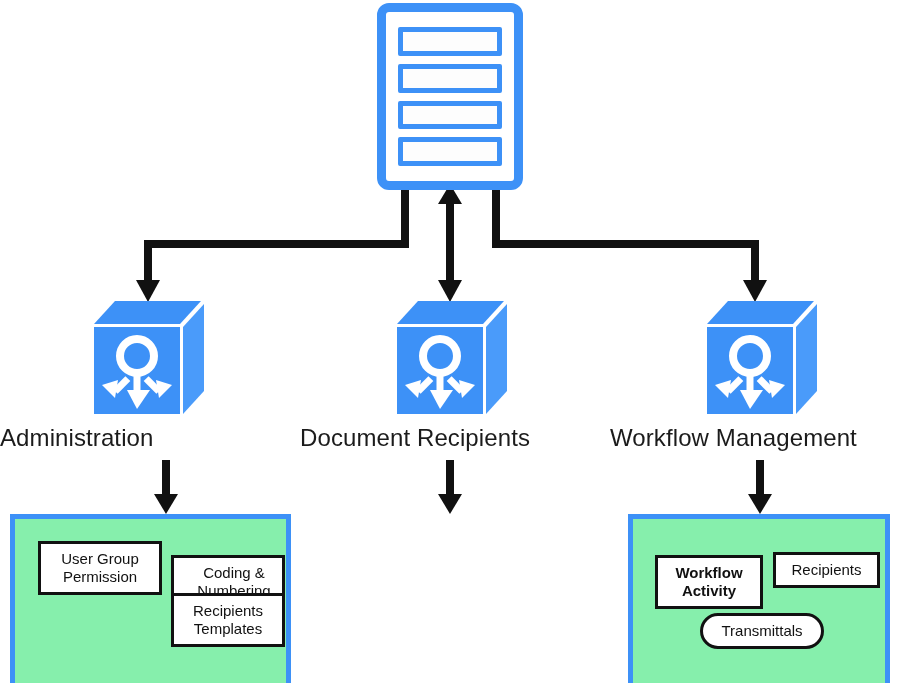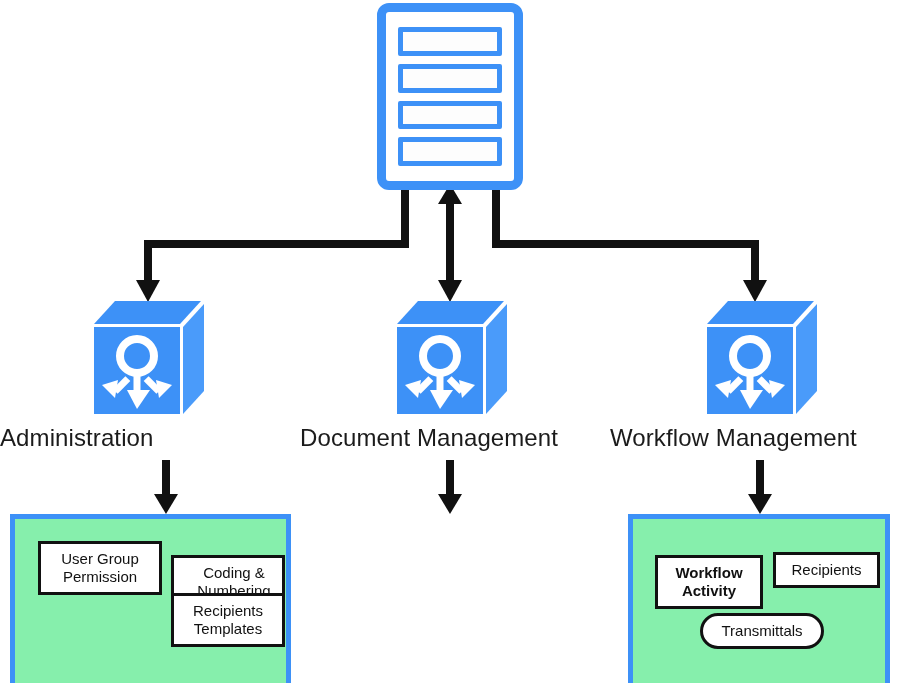--- a/index.html
+++ b/index.html
@@ -200,21 +200,21 @@
       <polygon points="39,96 62,96 49,115 " fill="#ffffff"></polygon>
       <rect x="30" y="82" width="7" height="18" fill="#ffffff" transform="rotate(45 33.5 91)"></rect>
       <polygon points="14,91 30,86 27,104" fill="#ffffff"></polygon>
       <rect x="61" y="82" width="7" height="18" fill="#ffffff" transform="rotate(-45 64.5 91)"></rect>
       <polygon points="84,91 68,86 71,104" fill="#ffffff"></polygon>
     </svg>
   </div>
 
   <div class="module-label" style="left:0px; top:424px; width:300px;">Administration</div>
 
-  <div class="module-label" style="left:300px; top:424px; width:300px;">Document Management</div>
+  <div class="module-label" style="left:300px; top:424px; width:300px;">Document Recipients</div>
 
   <div class="module-label" style="left:610px; top:424px; width:300px;">Workflow Management</div>
 
   <div class="panel" style="left:10px; width:281px;">
     <div class="panel-inner">
       <div class="feature" style="left:23px; top:22px; width:124px; height:54px;">User Group Permission</div>
       <div class="feature" style="left:156px; top:36px; width:114px; height:54px;padding-left:12px;">Coding &amp; Numbering</div>
       <div class="feature" style="left:156px; top:74px; width:114px; height:54px;">Recipients Templates</div>
     </div>
   </div>

